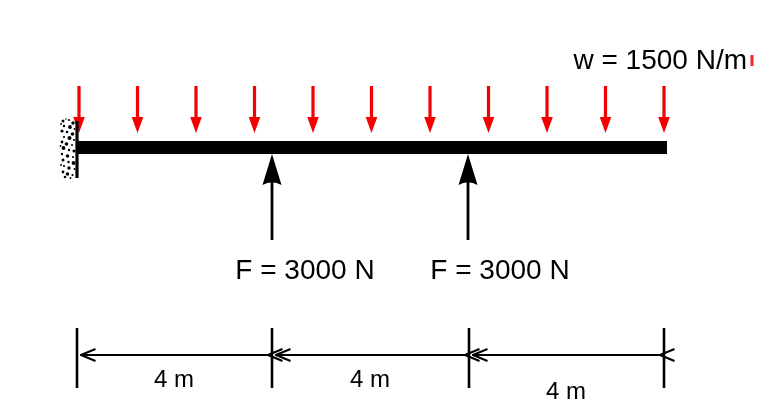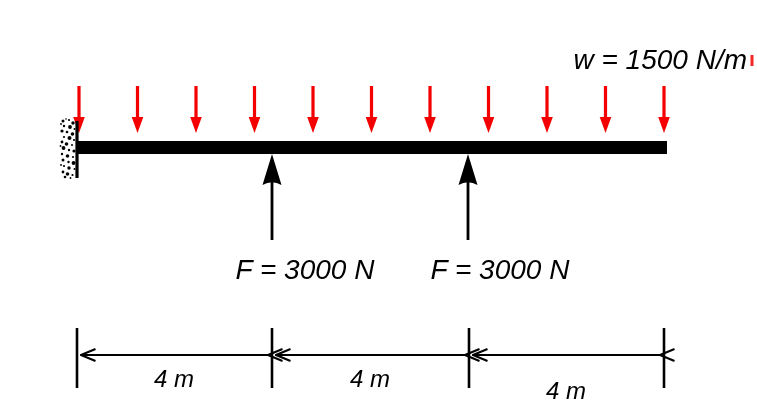--- a/index.html
+++ b/index.html
@@ -7,21 +7,20 @@
     padding: 0;
     background: #ffffff;
     font-family: "Liberation Sans", sans-serif;
   }
   .stage {
     position: relative;
     width: 757px;
     height: 409px;
     background: var(--bg-color, #ffffff);
     overflow: hidden;
-    font-style: italic;
   }
   svg text {
     font-family: "Liberation Sans", sans-serif;
     fill: var(--text-color, #000000);
   }
   .label-lg { font-size: 28px; }
   .label-dim { font-size: 24px; }
 </style>
 </head>
 <body>

